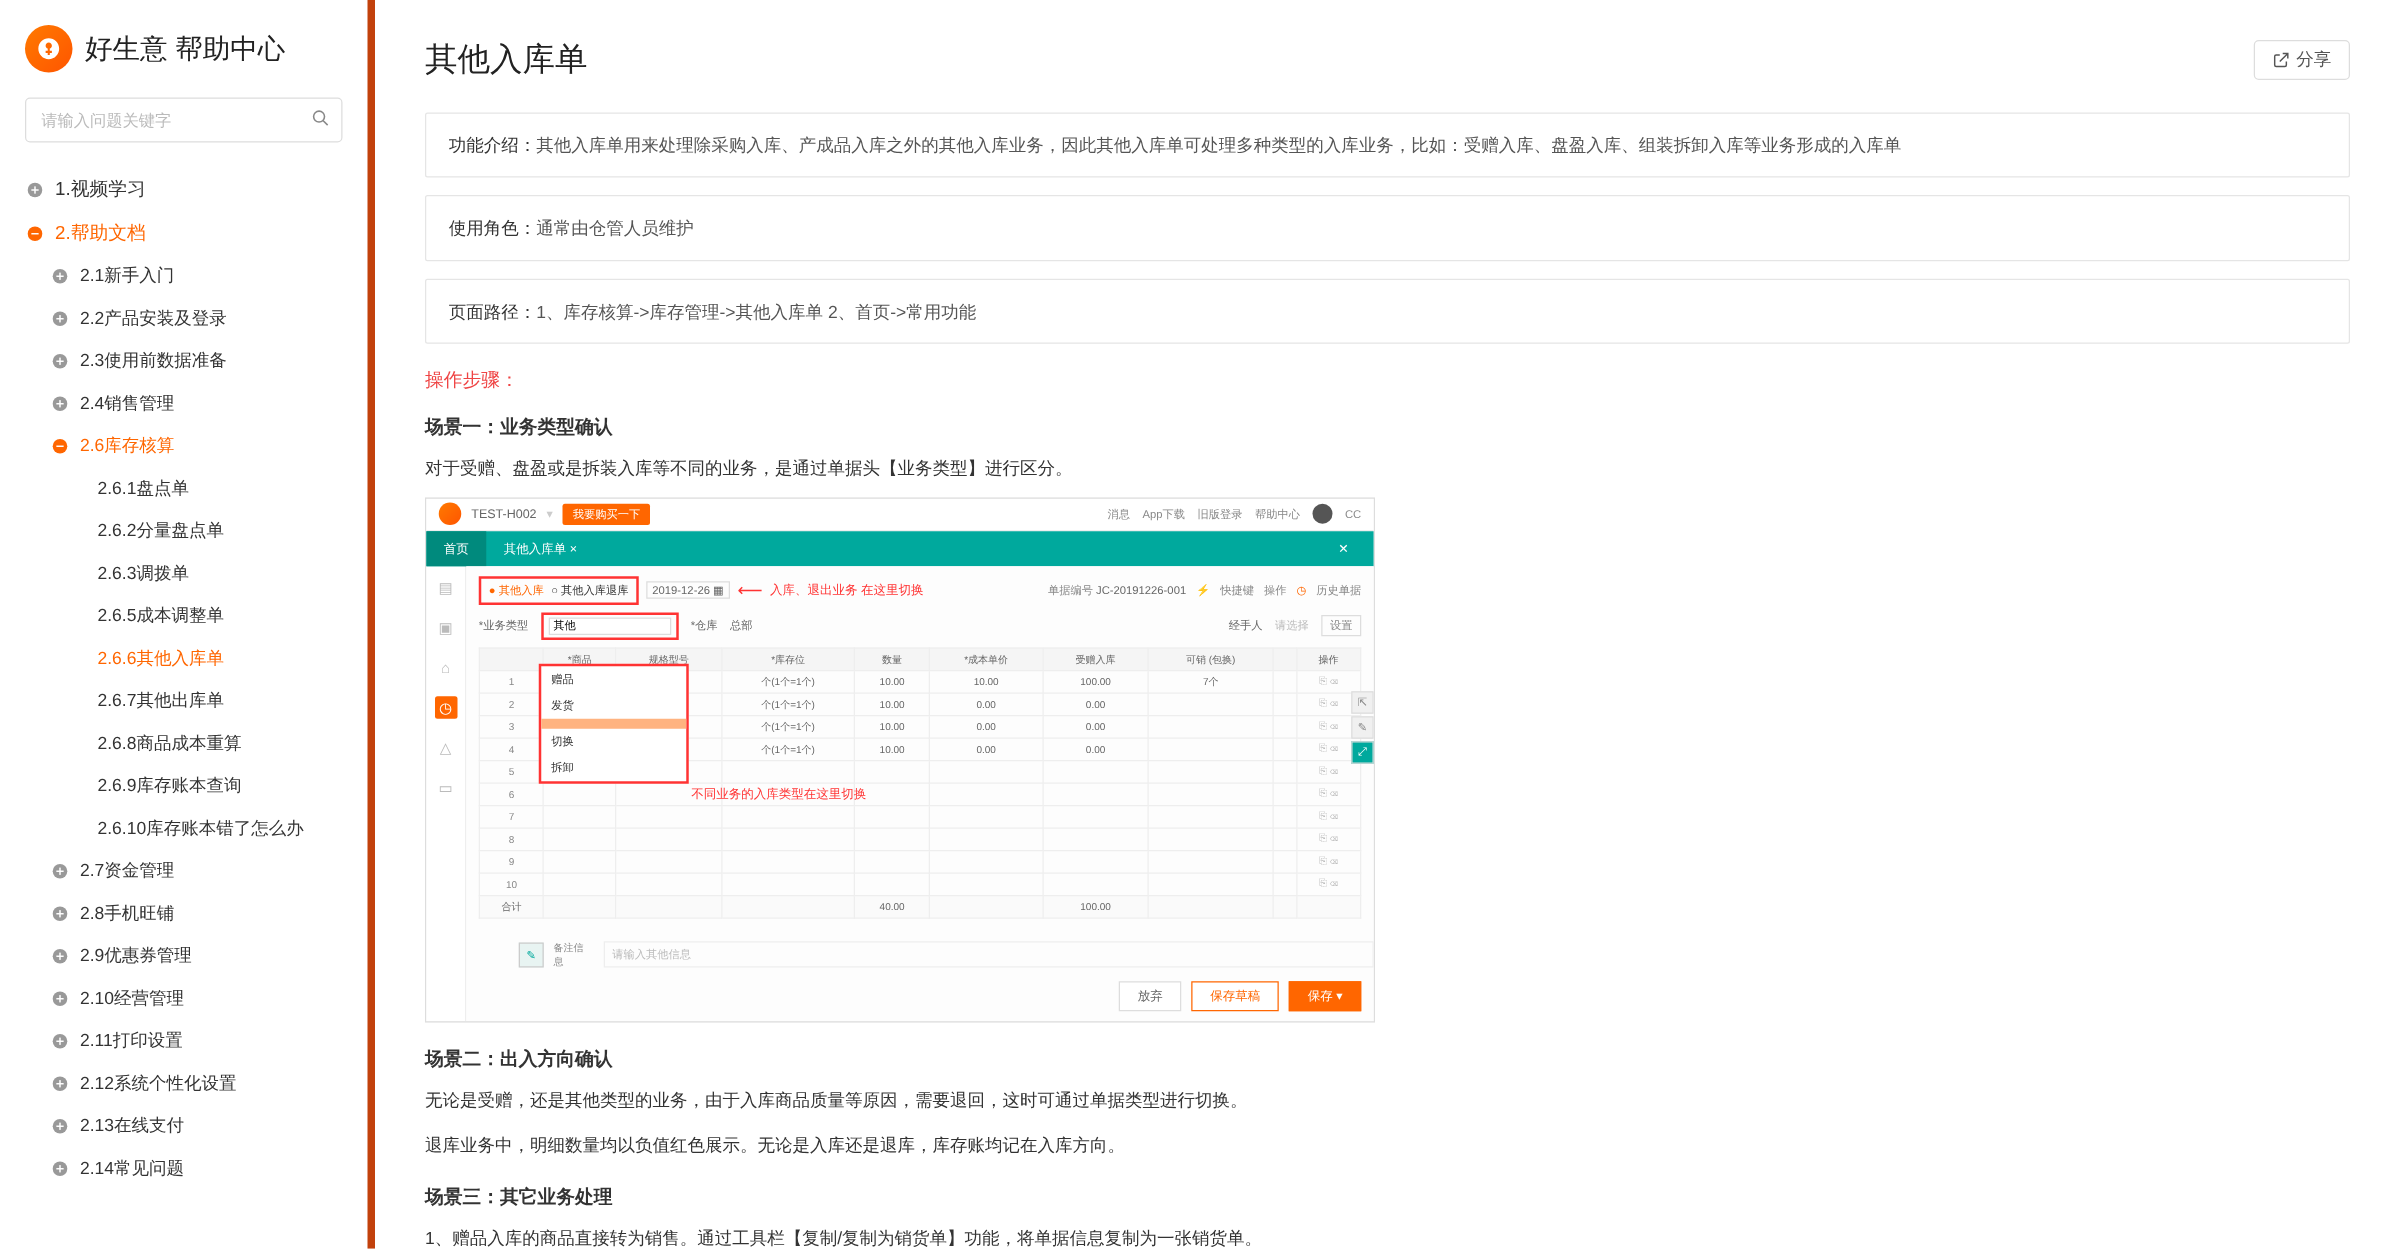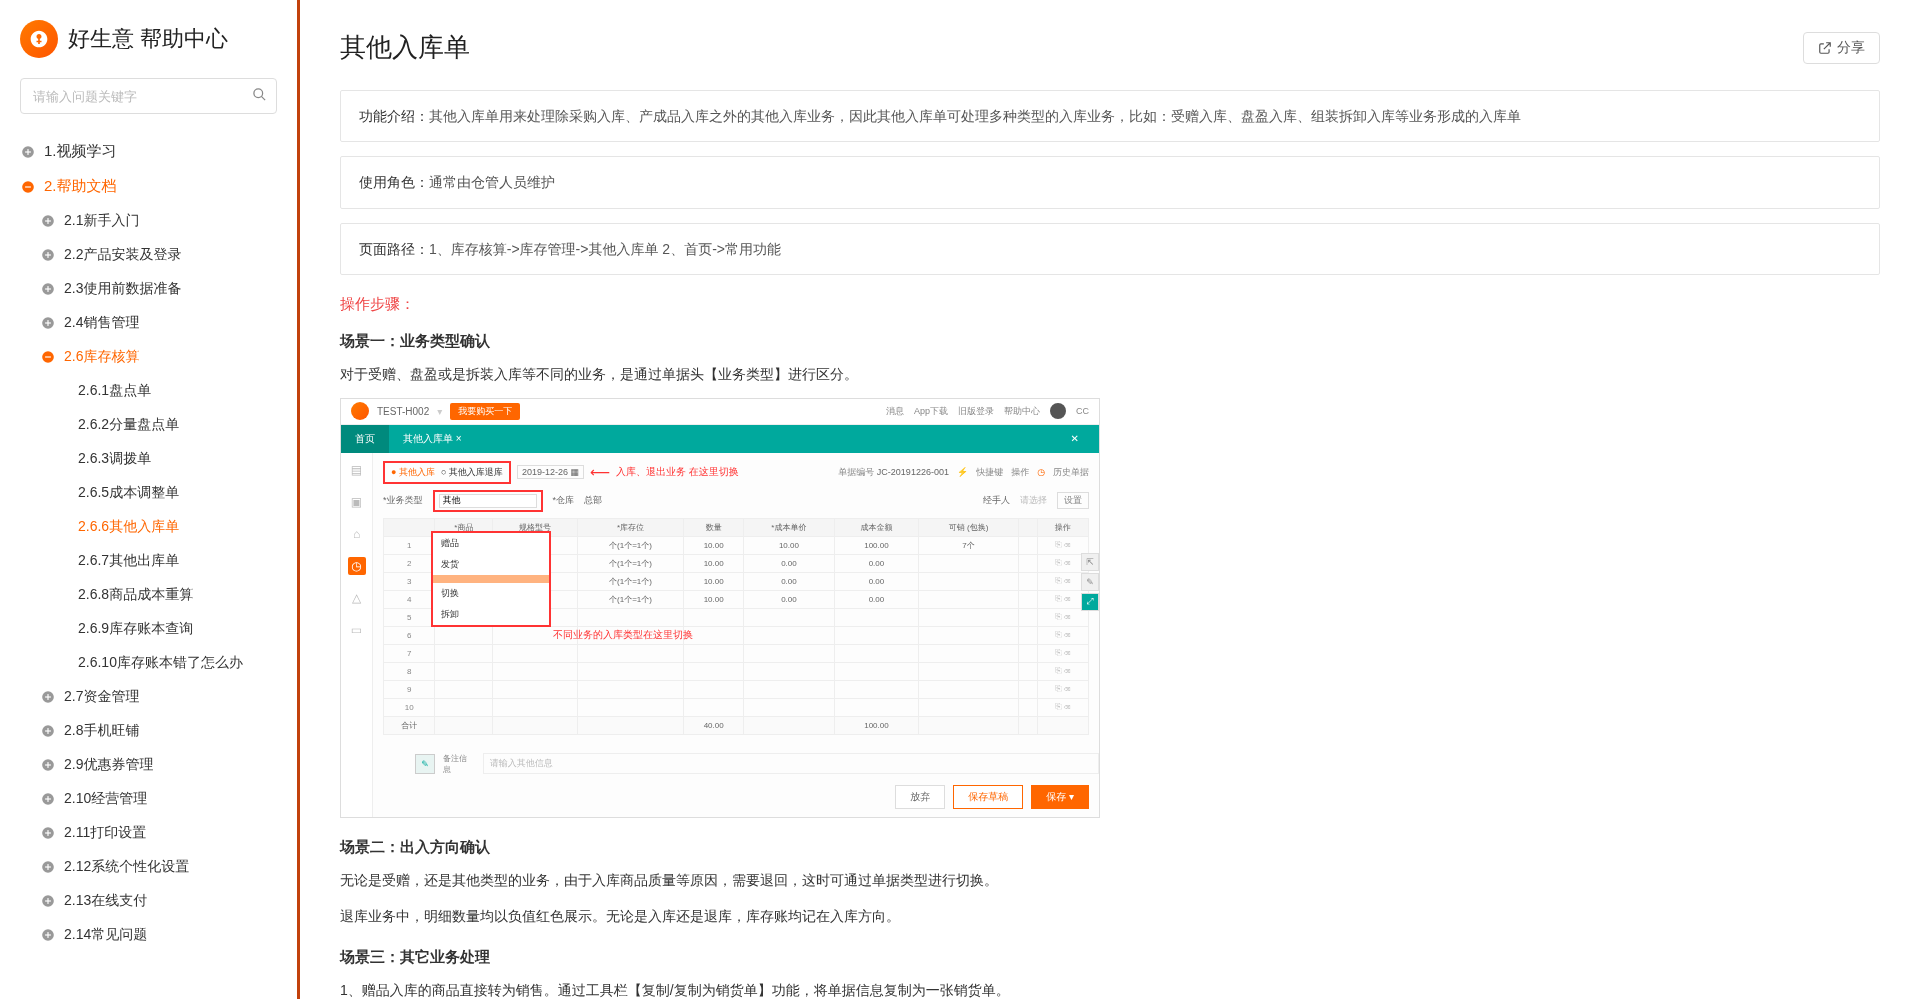--- a/index.html
+++ b/index.html
@@ -1,18 +1,18 @@
 <!DOCTYPE html>
 <html><head>
 <meta charset="utf-8">
 <style>
 * { margin: 0; padding: 0; box-sizing: border-box; }
 body { font-family: "Microsoft YaHei", "PingFang SC", sans-serif; font-size: 14px; color: #333; background: #fff; }
 .container { display: flex; width: 1920px; height: 999px; }
-.sidebar { width: 300px; padding: 20px 20px 0 20px; border-right: 3px solid #c2410c; overflow-y: auto; }
+.sidebar { width: 300px; padding: 20px 20px 0 20px; border-right: 6px solid #c2410c; overflow-y: auto; }
 .logo-row { display: flex; align-items: center; margin-bottom: 20px; }
 .logo-circle { width: 38px; height: 38px; border-radius: 50%; background: linear-gradient(135deg, #ff7a00, #ff5500); display: flex; align-items: center; justify-content: center; margin-right: 10px; }
 .logo-circle svg { width: 20px; height: 20px; }
 .logo-text { font-size: 22px; font-weight: 500; color: #222; }
 .search-wrap { position: relative; margin-bottom: 20px; }
 .search-input { width: 100%; height: 36px; padding: 0 36px 0 12px; border: 1px solid #ddd; border-radius: 4px; font-size: 13px; outline: none; }
 .search-input::placeholder { color: #bbb; }
 .search-icon-btn { position: absolute; right: 10px; top: 50%; transform: translateY(-50%); color: #888; cursor: pointer; }
 .nav-list { list-style: none; }
 .nav-item { display: flex; align-items: center; padding: 8px 0; cursor: pointer; color: #333; font-size: 15px; }
@@ -384,21 +384,21 @@
 
           <table class="ss-table">
             <thead>
                 <tr id="ss-thead">
                   <th></th>
                   <th>*商品</th>
                   <th>规格型号</th>
                   <th>*库存位</th>
                   <th>数量</th>
                   <th>*成本单价</th>
-                  <th>成本金额</th>
+                  <th>受赠入库</th>
                   <th>可销 (包换)</th>
                   <th></th>
                   <th>操作</th>
                 </tr>
               </thead>
             <tbody id="ss-tbody">
                 <tr>
                   <td class="num">1</td>
                   <td></td>
                   <td></td>

